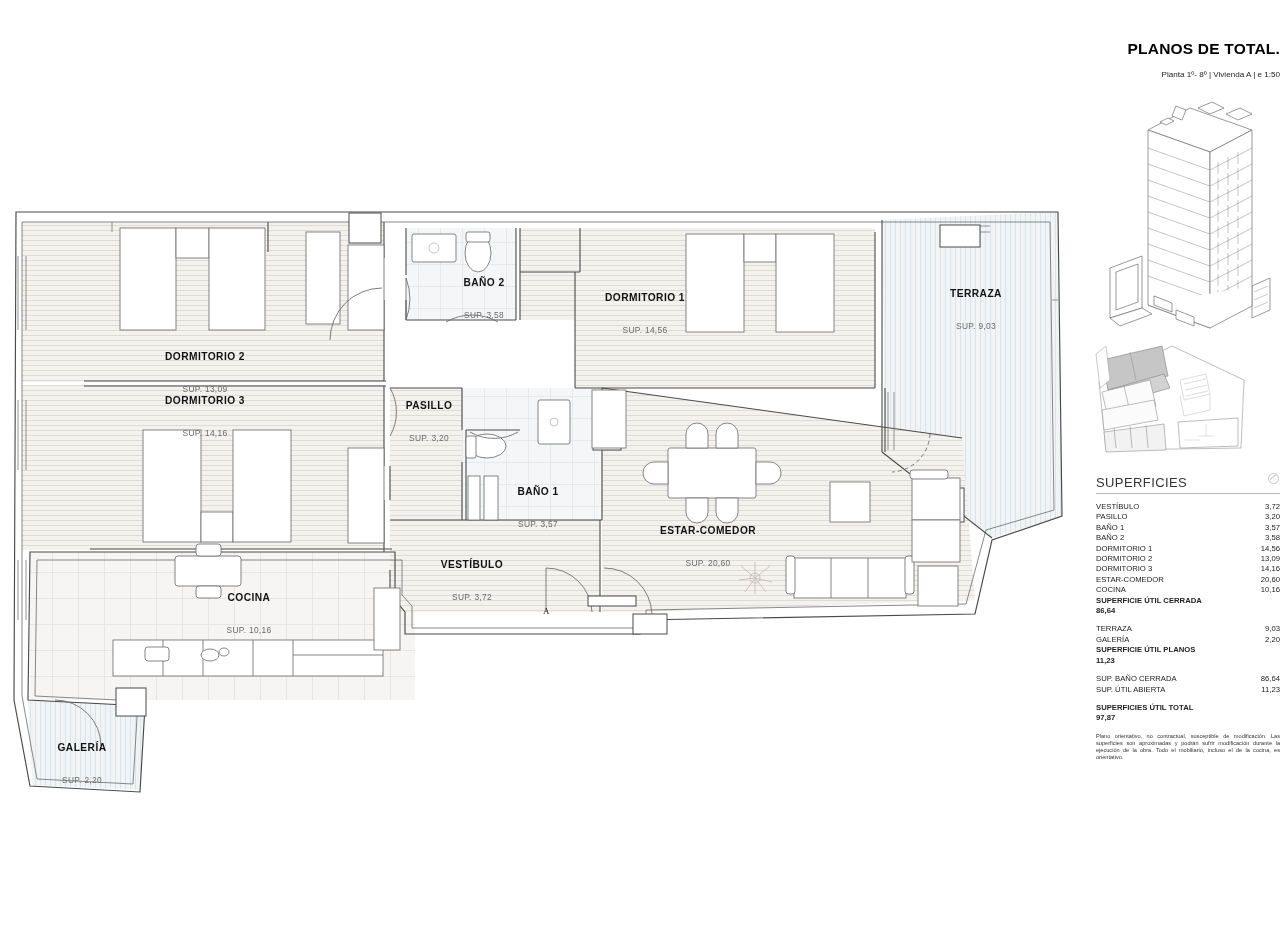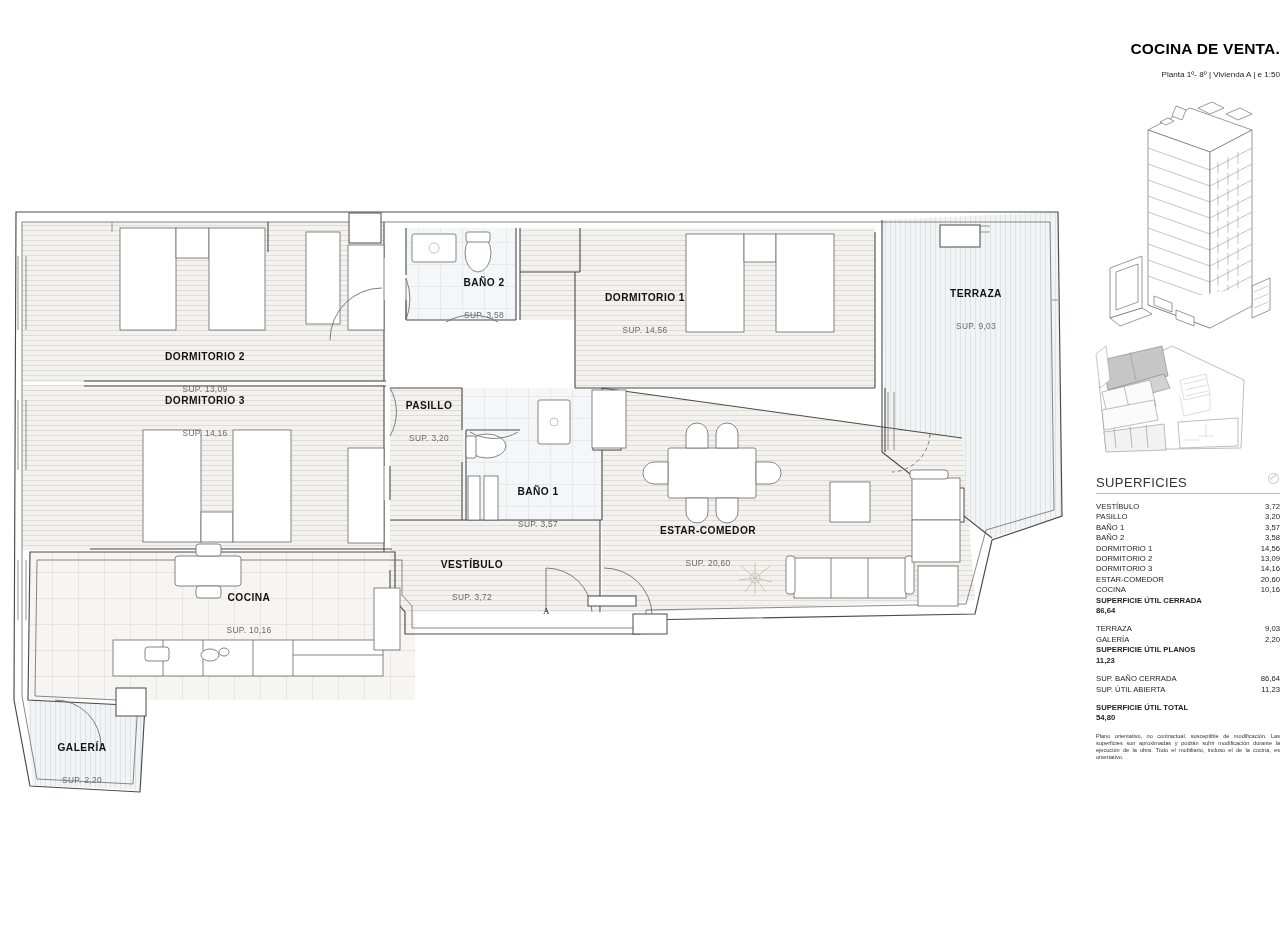--- a/index.html
+++ b/index.html
@@ -389,21 +389,21 @@
   <div class="roomlabel" style="left:27px; top:741px; width:110px;">
     <div class="nm">GALERÍA</div>
     <div class="sp"><span>SUP.</span> <span>2,20</span></div>
   </div>
 
   <div class="door-tag" style="left:543px; top:606px;">A</div>
 </div>
 
 <div id="sidebar">
 
-  <div class="sheet-title">COCINA DE VENTA.</div>
+  <div class="sheet-title">PLANOS DE TOTAL.</div>
   <div class="sheet-sub">Planta 1º- 8º | Vivienda A | e 1:50</div>
 
   <svg id="axono" viewBox="0 0 178 232">
     <g fill="#ffffff" stroke="#6e6e6e" stroke-width="0.7">
 
       <path d="M46,30 L88,8 L150,30 L108,52 Z"></path>
       <path d="M70,16 L74,6 L84,10 L80,20 Z"></path>
       <path d="M96,8 L110,2 L122,8 L108,14 Z"></path>
       <path d="M124,14 L138,8 L150,14 L136,20 Z"></path>
       <path d="M58,22 L66,18 L72,21 L64,25 Z"></path>
@@ -550,20 +550,20 @@
         <span class="sv">86,64</span>
       </div>
     <div class="srow">
         <span class="sl">SUP. ÚTIL ABIERTA</span>
         <span class="sv">11,23</span>
       </div>
 
     <div class="sgap"></div>
 
     <div class="srow bold">
-        <span class="sl">SUPERFICIE ÚTIL TOTAL</span>
-        <span class="sv">54,80</span>
+        <span class="sl">SUPERFICIES ÚTIL TOTAL</span>
+        <span class="sv">97,87</span>
       </div>
 
     <div class="disclaimer">Plano orientativo, no contractual, susceptible de modificación. Las superficies son aproximadas y podrán sufrir modificación durante la ejecución de la obra. Todo el mobiliario, incluso el de la cocina, es orientativo.</div>
   </div>
 
 </div>
 
 </body></html>

